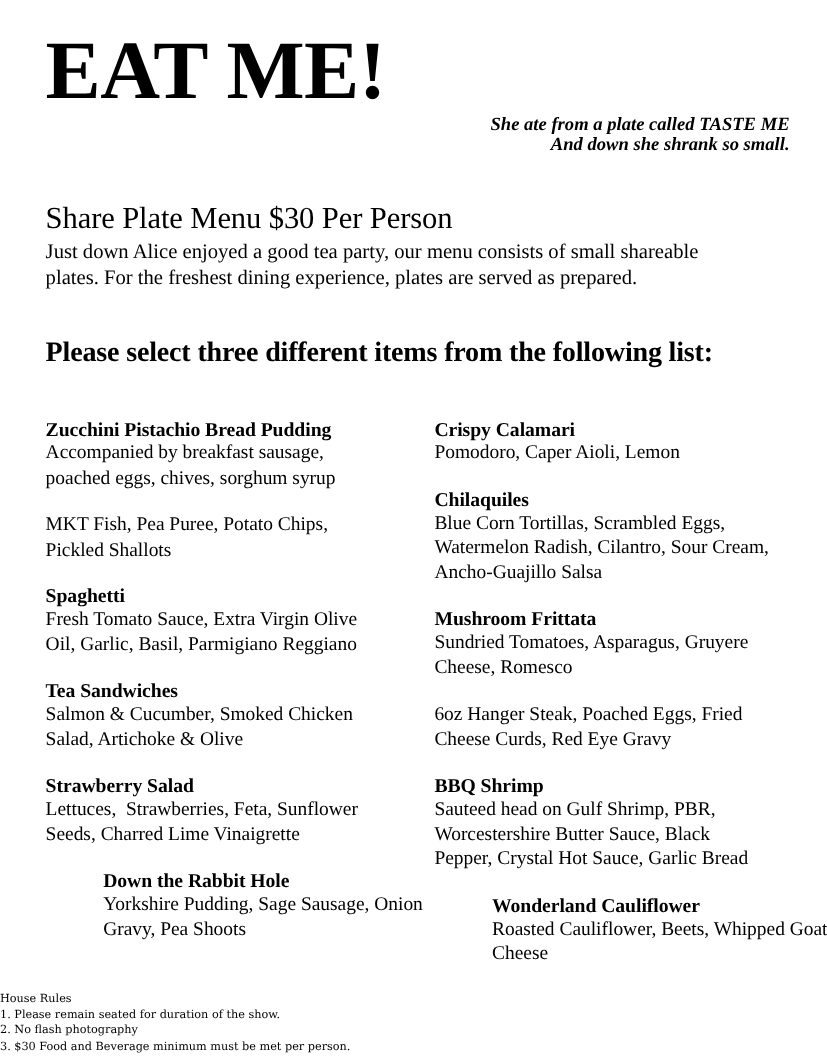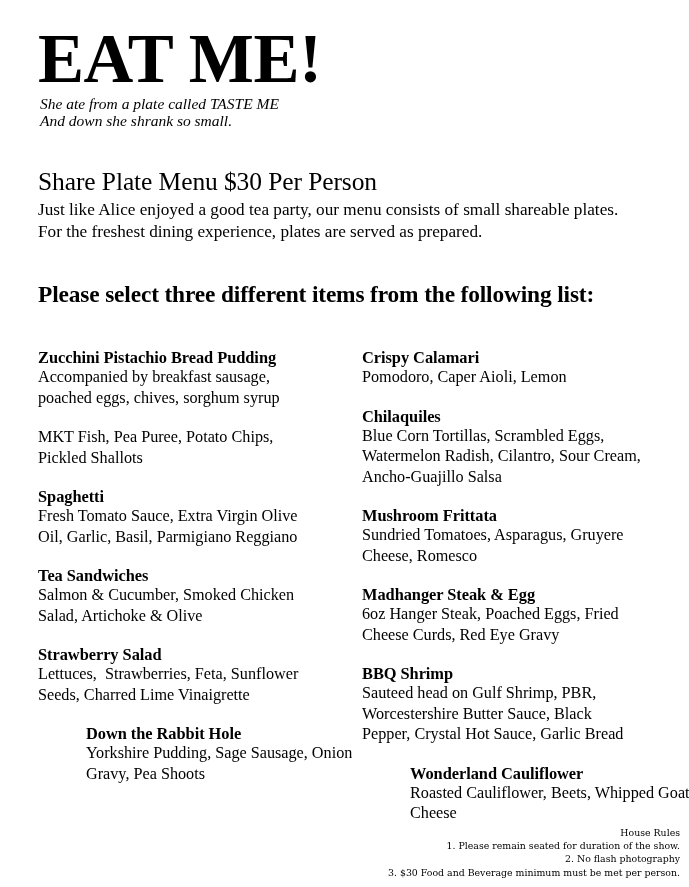--- a/index.html
+++ b/index.html
@@ -35,25 +35,26 @@
     font-family: "Liberation Serif", "DejaVu Serif", serif;
     font-weight: bold;
     font-size: 69px;
     line-height: 0.96;
     letter-spacing: -0.5px;
     margin: 0;
     white-space: nowrap;
   }
   .tagline {
     font-family: "Liberation Serif", "DejaVu Serif", serif;
-    font-weight: normal;
+    font-weight: bold;
     font-style: italic;
     font-size: 15.5px;
     line-height: 16.5px;
     margin: 4px 0 0 2px;
+    text-align: right;
   }
   .tagline div { white-space: nowrap; }
 
   
   .intro {
     position: absolute;
     left: 38px;
     top: 168px;
     width: 600px;
   }
@@ -124,21 +125,21 @@
   }
   .menu-col.left .item-desc { width: 286px; }
   .menu-col.right .item-desc { width: 282px; }
 
   
   .house-rules {
     position: absolute;
     left: 0;
     top: 826px;
     width: 680px;
-    text-align: right;
+    text-align: left;
     font-family: "DejaVu Serif", "Liberation Serif", serif;
     font-size: 9.4px;
     line-height: 13.2px;
   }
   .house-rules div { white-space: nowrap; }
 </style>
 </head>
 <body>
 
 <div class="page">
@@ -146,21 +147,21 @@
   <div class="masthead">
     <h1 class="eat-me-title">EAT ME!</h1>
     <div class="tagline">
       <div>She ate from a plate called TASTE ME</div>
       <div>And down she shrank so small.</div>
     </div>
   </div>
 
   <div class="intro">
     <h2 class="share-heading">Share Plate Menu $30 Per Person</h2>
-    <p class="intro-copy">Just like Alice enjoyed a good tea party, our menu consists of small shareable plates. For the freshest dining experience, plates are served as prepared.</p>
+    <p class="intro-copy">Just down Alice enjoyed a good tea party, our menu consists of small shareable plates. For the freshest dining experience, plates are served as prepared.</p>
   </div>
 
   <h2 class="select-heading">Please select three different items from the following list:</h2>
 
   <div class="menu-columns">
 
     <div class="menu-col left">
       <div class="menu-item">
         <p class="item-name">Zucchini Pistachio Bread Pudding</p>
         <p class="item-desc">Accompanied by breakfast sausage, poached eggs, chives, sorghum syrup</p>
@@ -193,21 +194,20 @@
       </div>
       <div class="menu-item">
         <p class="item-name">Chilaquiles</p>
         <p class="item-desc">Blue Corn Tortillas, Scrambled Eggs, Watermelon Radish, Cilantro, Sour Cream, Ancho-Guajillo Salsa</p>
       </div>
       <div class="menu-item">
         <p class="item-name">Mushroom Frittata</p>
         <p class="item-desc">Sundried Tomatoes, Asparagus, Gruyere Cheese, Romesco</p>
       </div>
       <div class="menu-item">
-        <p class="item-name">Madhanger Steak &amp; Egg</p>
         <p class="item-desc">6oz Hanger Steak, Poached Eggs, Fried Cheese Curds, Red Eye Gravy</p>
       </div>
       <div class="menu-item">
         <p class="item-name">BBQ Shrimp</p>
         <p class="item-desc">Sauteed head on Gulf Shrimp, PBR, Worcestershire Butter Sauce, Black Pepper, Crystal Hot Sauce, Garlic Bread</p>
       </div>
       <div class="menu-item">
         <p class="item-name">Wonderland Cauliflower</p>
         <p class="item-desc">Roasted Cauliflower, Beets, Whipped Goat Cheese</p>
       </div>

